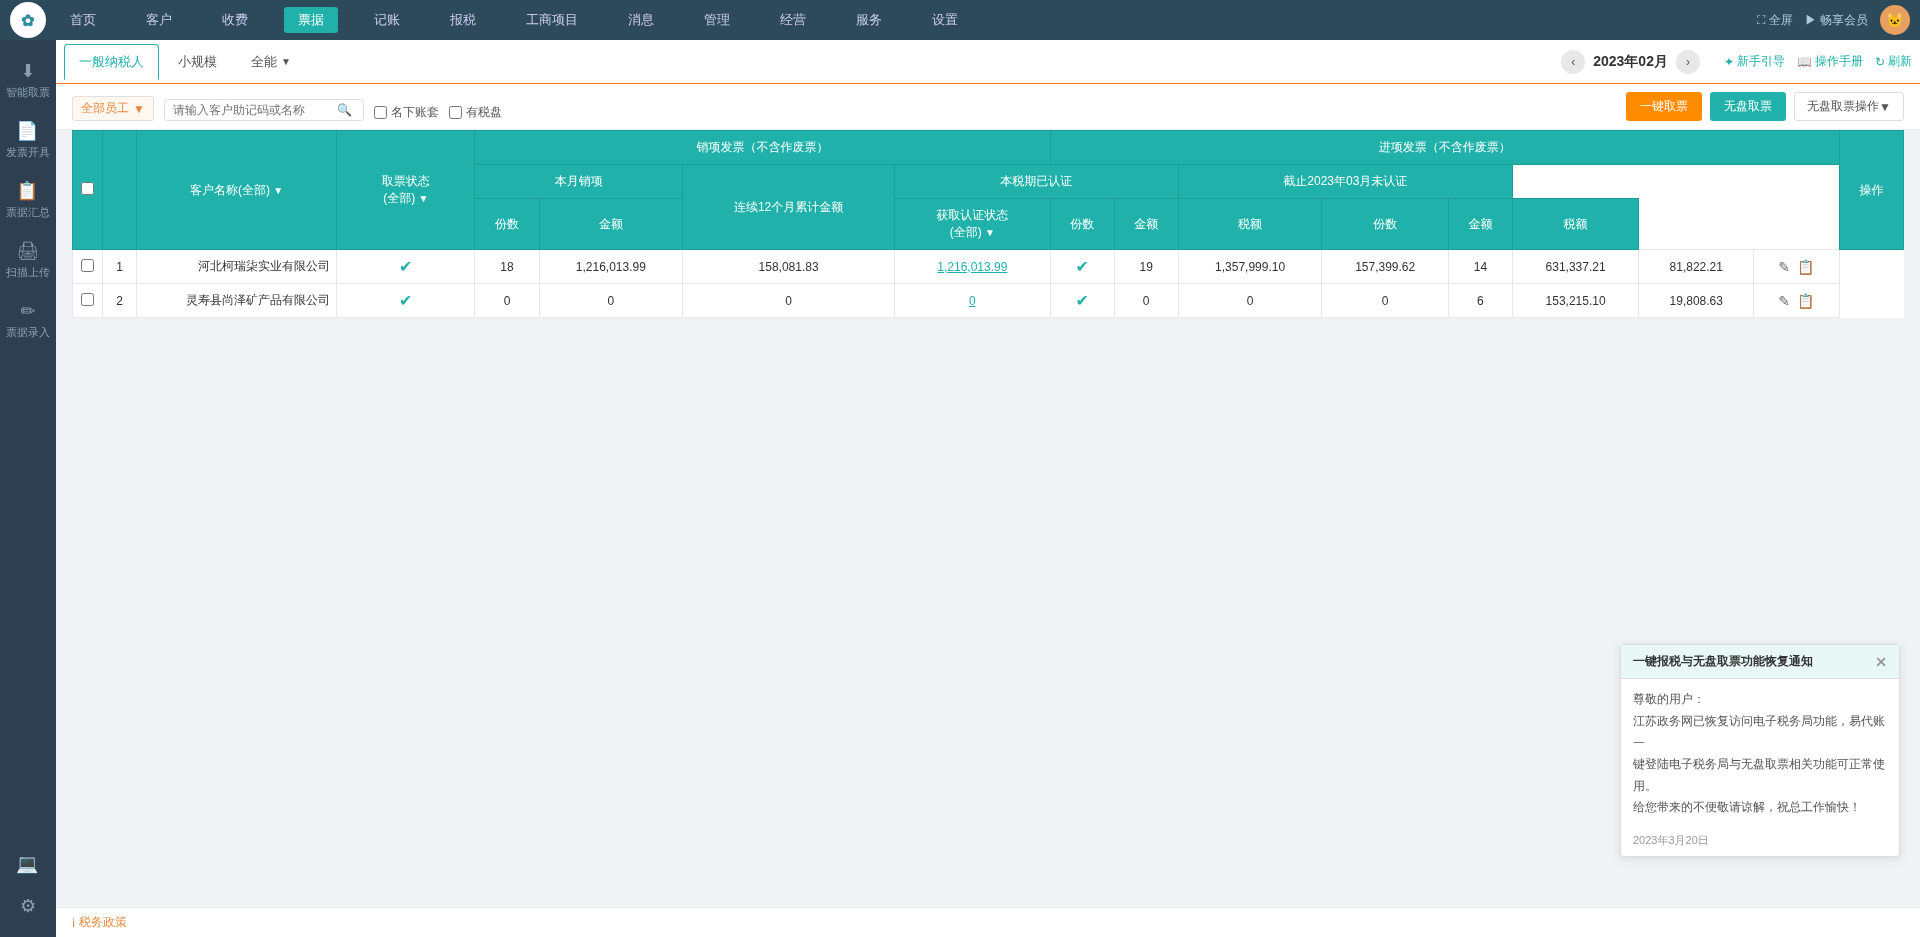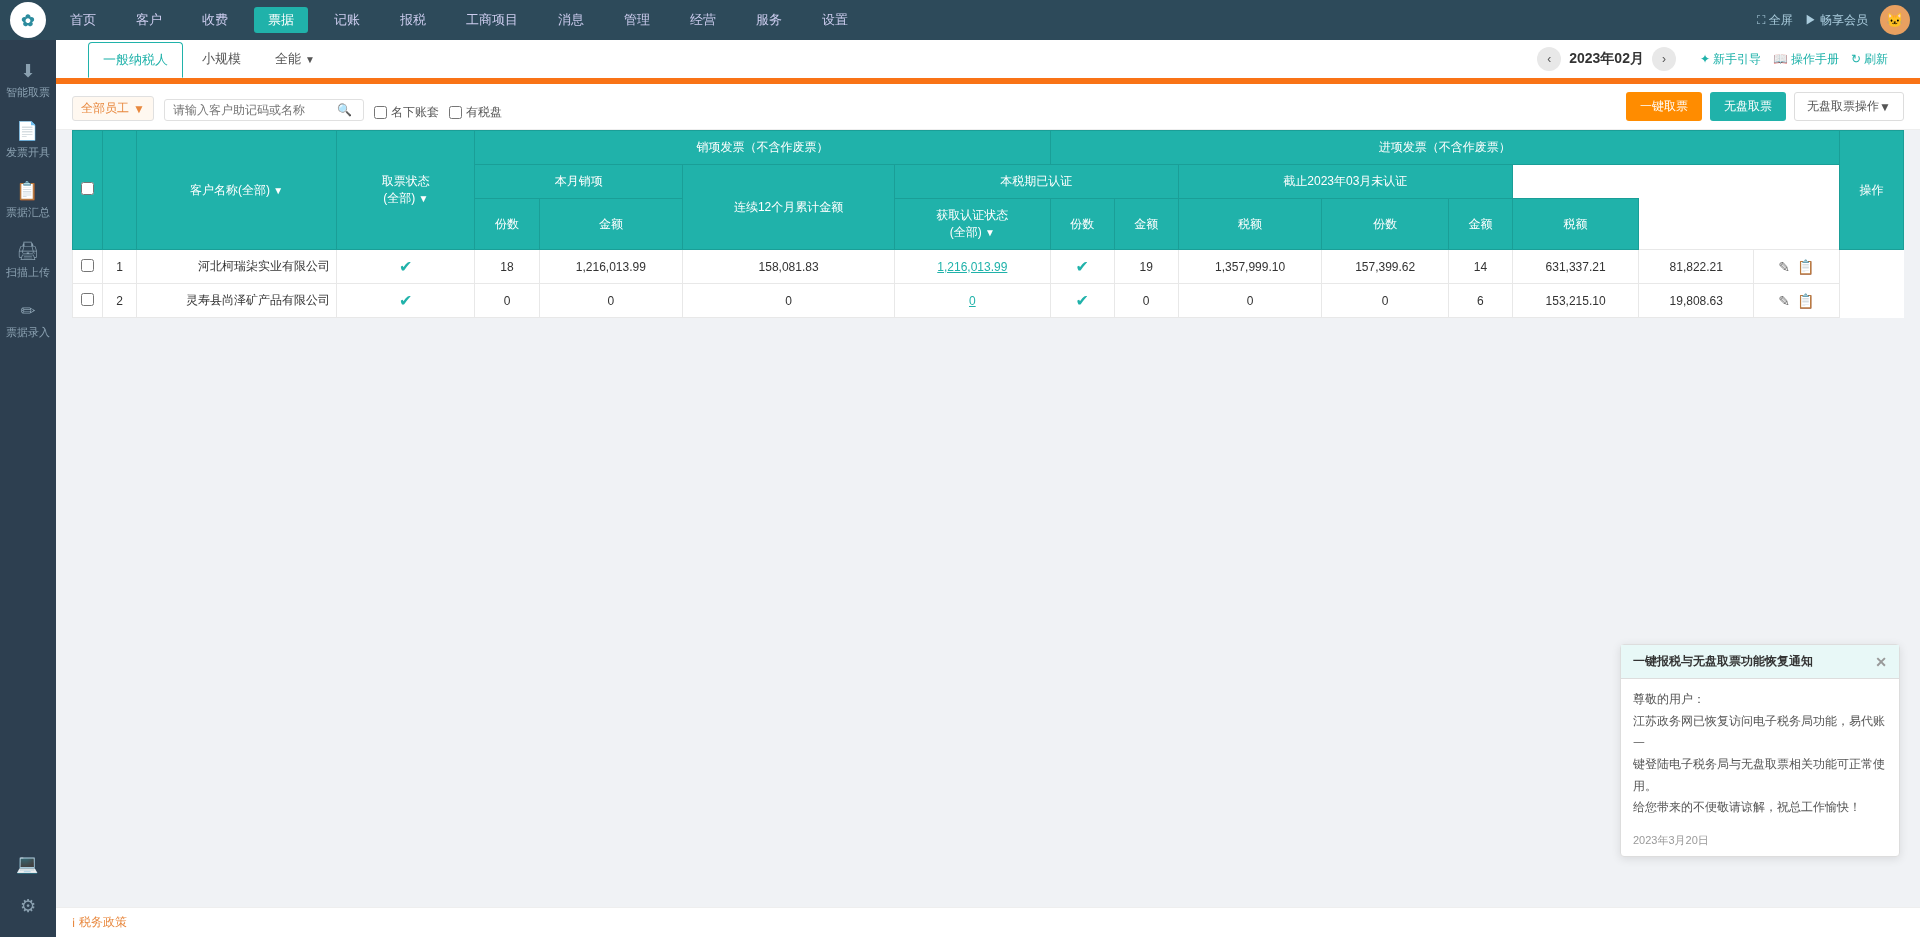--- a/index.html
+++ b/index.html
@@ -23,21 +23,21 @@
       border-radius: 50%;
       display: flex; align-items: center; justify-content: center;
       margin-right: 10px;
       color: #2d8c9e;
       font-size: 16px;
       font-weight: bold;
     }
     .top-nav .nav-items {
       display: flex;
       flex: 1;
-      gap: 12px;
+      gap: 22px;
     }
     .top-nav .nav-item {
       padding: 4px 14px;
       cursor: pointer;
       border-radius: 3px;
       font-size: 13px;
       color: #cce;
     }
     .top-nav .nav-item.active {
       background: #20b2aa;
@@ -104,22 +104,22 @@
       height: calc(100vh - 40px);
       overflow-y: auto;
       background: #f0f2f5;
     }
 
     
     .tabs-bar {
       background: #fff;
       display: flex;
       align-items: center;
-      padding: 0 32px;
-      border-bottom: 6px solid #f97316;
+      padding: 0 8px;
+      border-bottom: 1px solid #f97316;
       height: 44px;
       gap: 4px;
     }
     .tab-item {
       padding: 8px 14px;
       cursor: pointer;
       border-radius: 4px 4px 0 0;
       font-size: 13px;
       color: #555;
       display: flex;

